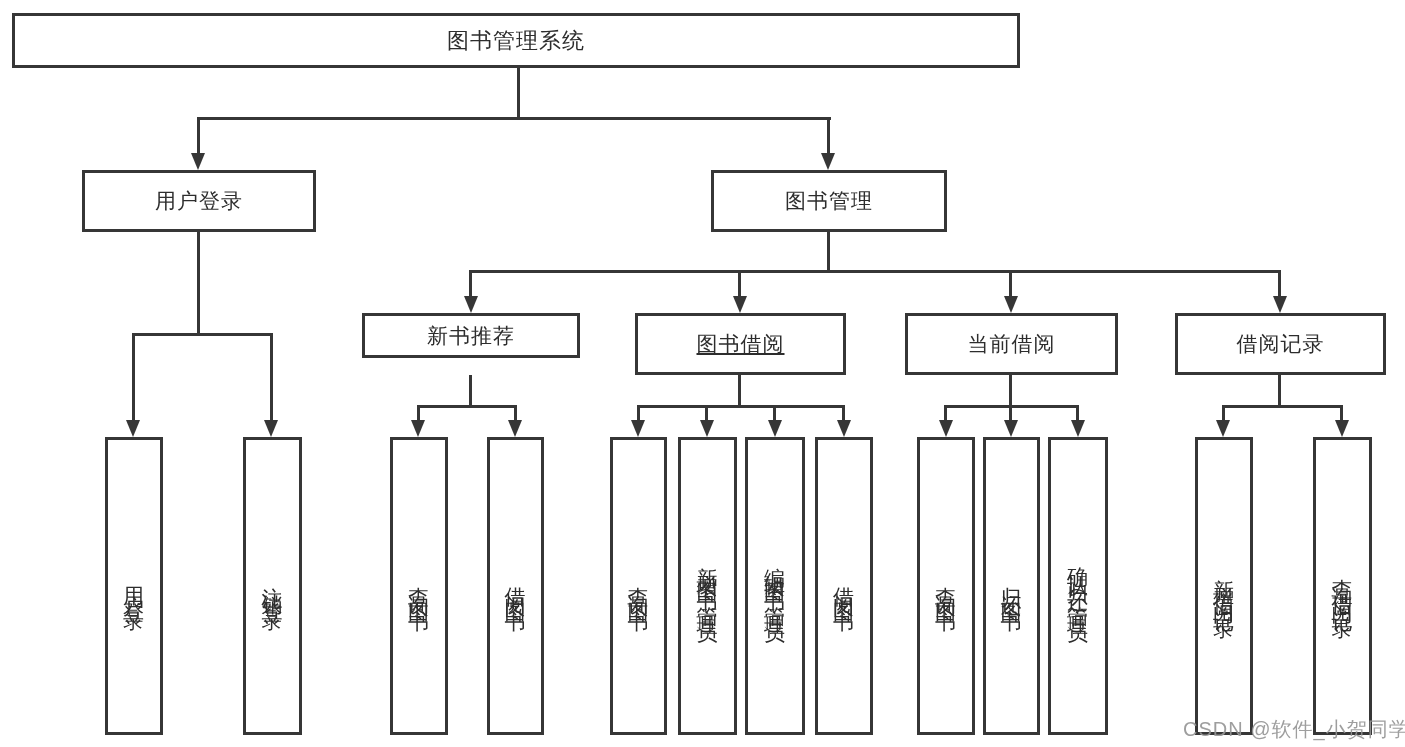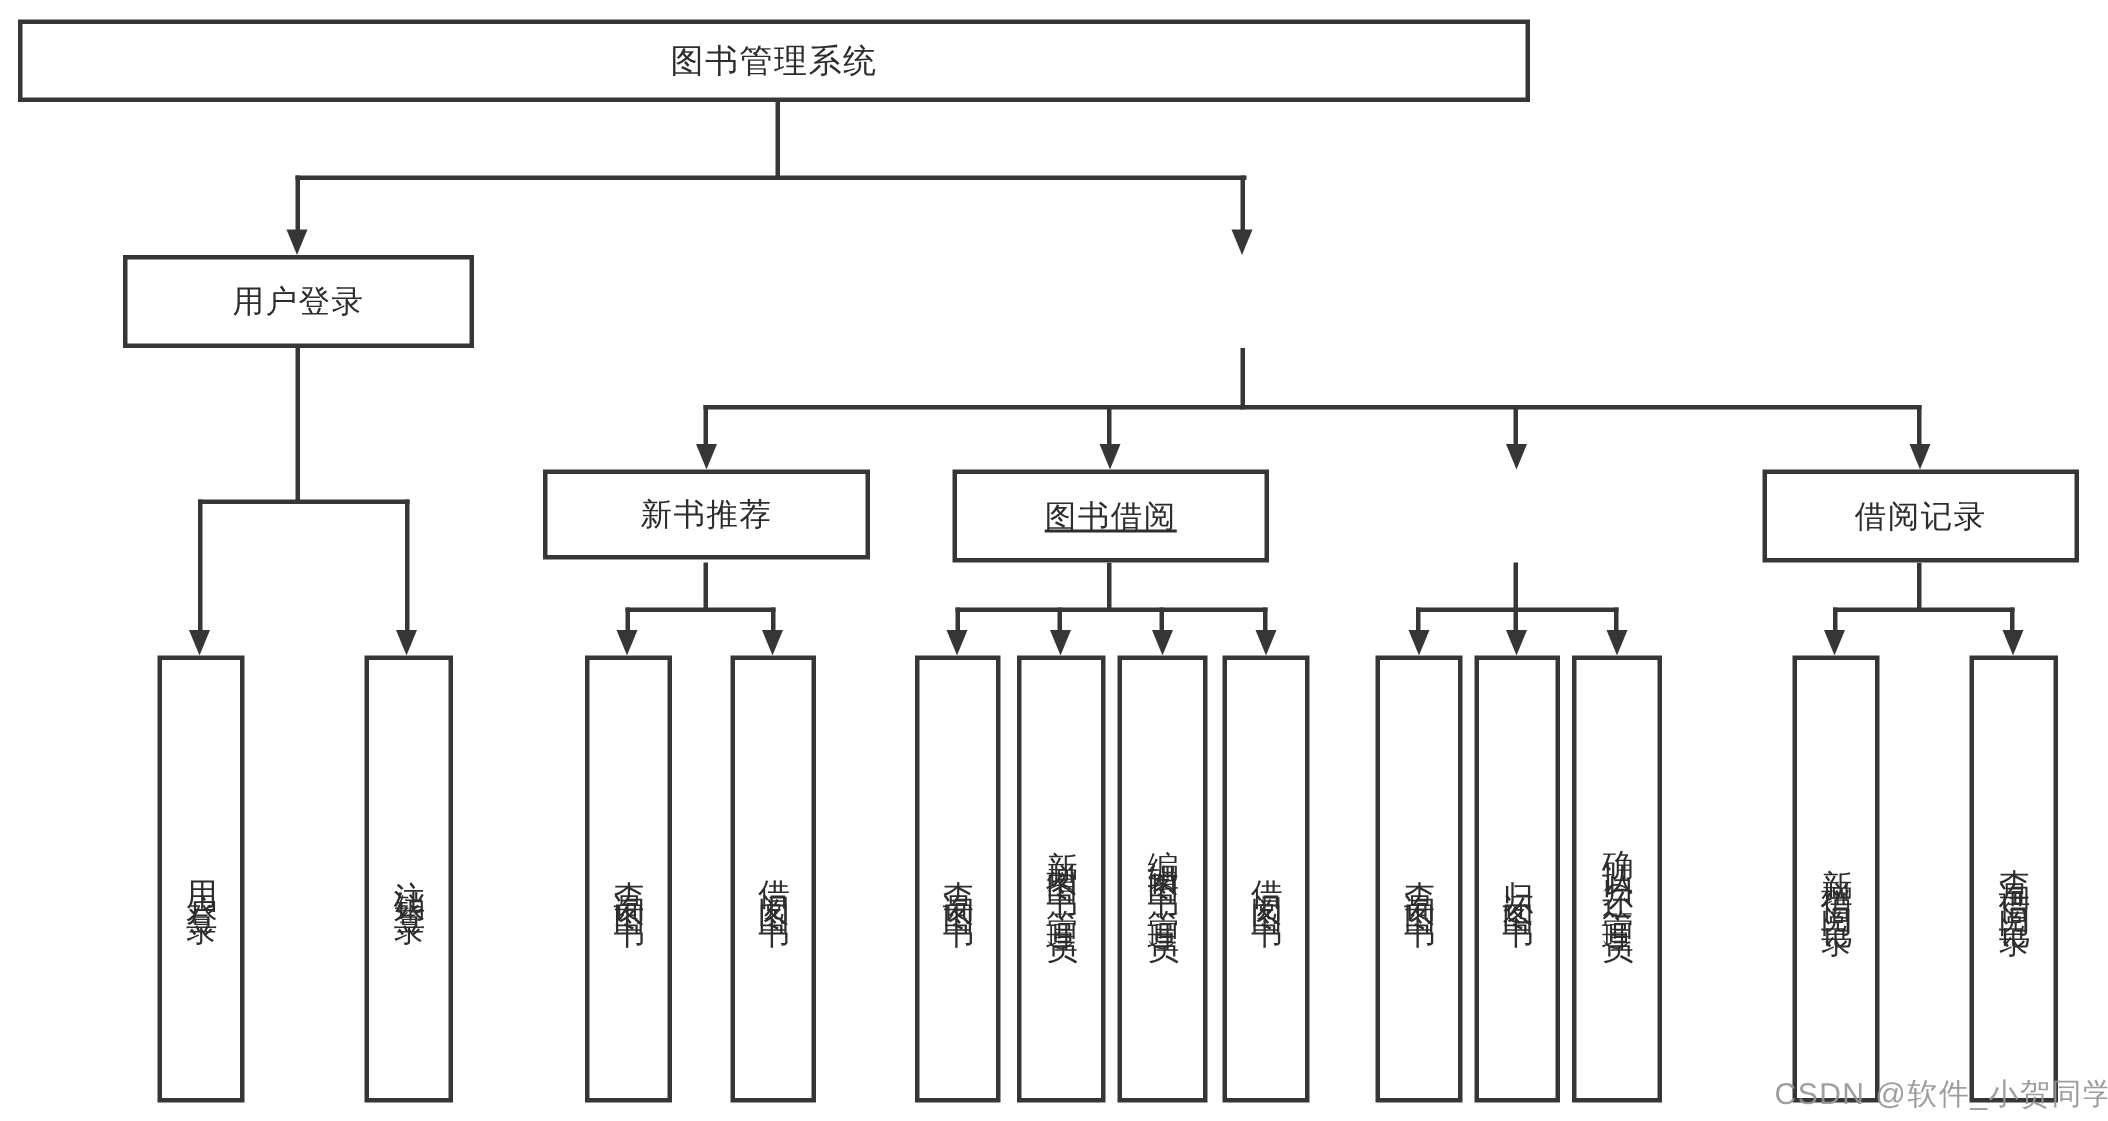--- a/index.html
+++ b/index.html
@@ -71,44 +71,50 @@
   <div class="vline" style="left:517px; top:68px; height:50px;"></div>
   <div class="hline" style="left:197px; top:117px; width:634px;"></div>
   <div class="vline" style="left:197px; top:117px; height:38px;"></div>
   <div class="arrow" style="left:191px; top:153px;"></div>
   <div class="vline" style="left:827px; top:117px; height:38px;"></div>
   <div class="arrow" style="left:821px; top:153px;"></div>
 
   <div class="box" style="left:82px; top:170px; width:234px; height:62px;">
     <span>用户登录</span>
   </div>
+  <div class="box" style="left:711px; top:170px; width:236px; height:62px;">
+    <span>图书管理</span>
+  </div>
 
   <div class="vline" style="left:197px; top:232px; height:104px;"></div>
   <div class="hline" style="left:132px; top:333px; width:141px;"></div>
   <div class="vline" style="left:132px; top:333px; height:90px;"></div>
   <div class="arrow" style="left:126px; top:420px;"></div>
   <div class="vline" style="left:270px; top:333px; height:90px;"></div>
   <div class="arrow" style="left:264px; top:420px;"></div>
 
   <div class="vline" style="left:827px; top:232px; height:41px;"></div>
   <div class="hline" style="left:469px; top:270px; width:812px;"></div>
   <div class="vline" style="left:469px; top:270px; height:28px;"></div>
   <div class="arrow" style="left:464px; top:296px;"></div>
   <div class="vline" style="left:738px; top:270px; height:28px;"></div>
   <div class="arrow" style="left:733px; top:296px;"></div>
   <div class="vline" style="left:1009px; top:270px; height:28px;"></div>
   <div class="arrow" style="left:1004px; top:296px;"></div>
   <div class="vline" style="left:1278px; top:270px; height:28px;"></div>
   <div class="arrow" style="left:1273px; top:296px;"></div>
 
-  <div class="box" style="left:362px; top:313px; width:218px; height:60px;">
+  <div class="box" style="left:362px; top:313px; width:218px; height:45px;">
     <span>新书推荐</span>
   </div>
   <div class="box" style="left:635px; top:313px; width:211px; height:62px;text-decoration:underline;">
     <span>图书借阅</span>
+  </div>
+  <div class="box" style="left:905px; top:313px; width:213px; height:62px;">
+    <span>当前借阅</span>
   </div>
   <div class="box" style="left:1175px; top:313px; width:211px; height:62px;">
     <span>借阅记录</span>
   </div>
 
   <div class="vline" style="left:469px; top:375px; height:33px;"></div>
   <div class="hline" style="left:417px; top:405px; width:100px;"></div>
   <div class="vline" style="left:417px; top:405px; height:18px;"></div>
   <div class="arrow" style="left:411px; top:420px;"></div>
   <div class="vline" style="left:514px; top:405px; height:18px;"></div>

